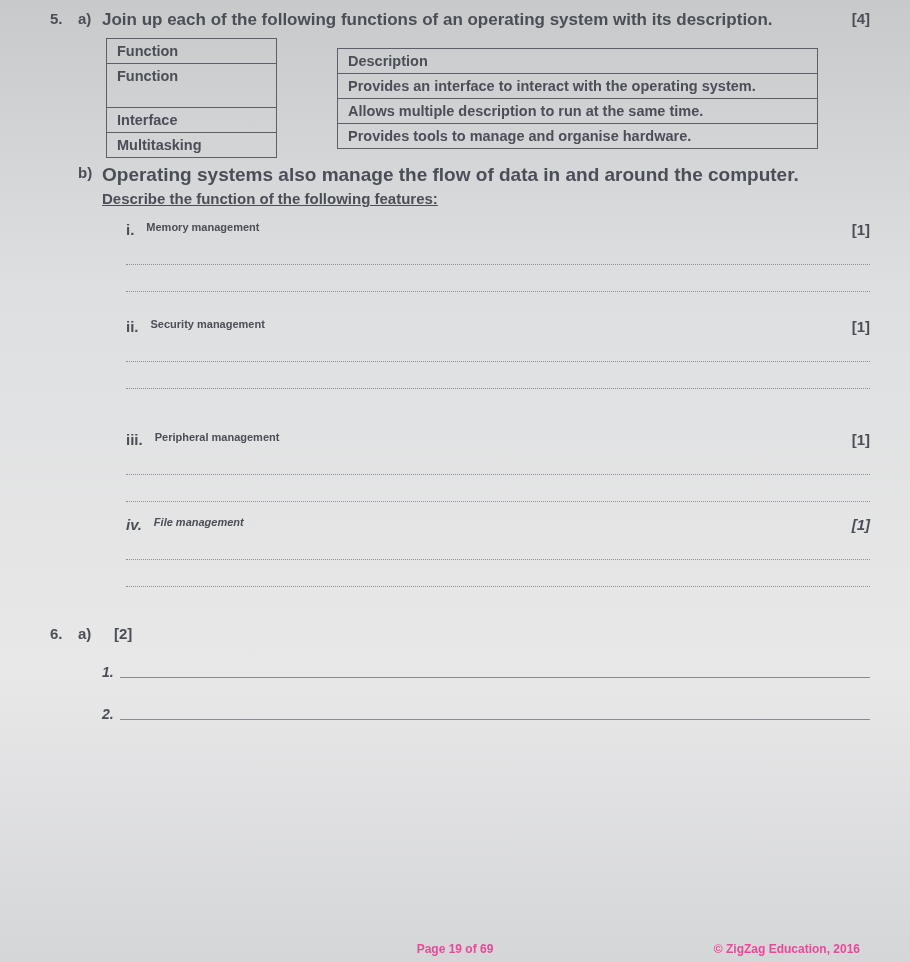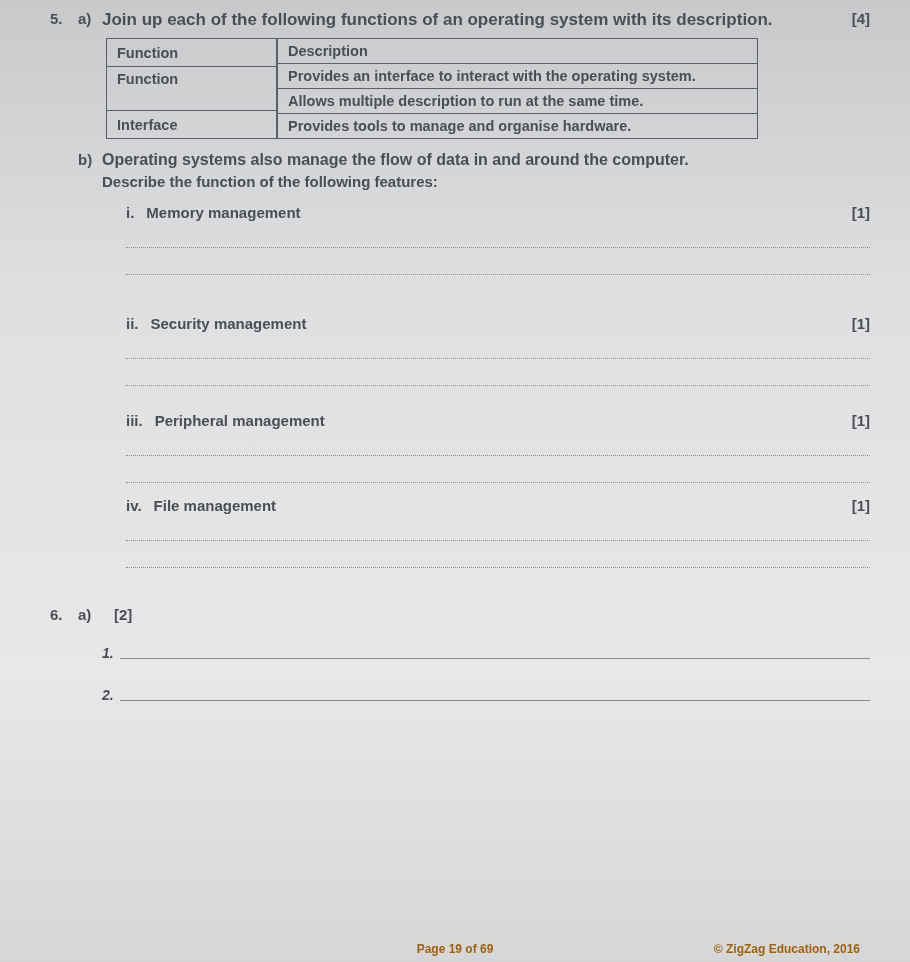--- a/index.html
+++ b/index.html
@@ -12,33 +12,33 @@
     color: #4a4e56;
     padding: 10px 40px 10px 50px;
     overflow: hidden;
     position: relative;
   }
   .q-row { display: flex; align-items: flex-start; }
   .q-num { font-weight: bold; width: 28px; font-size: 15px; flex-shrink:0; }
   .q-letter { font-weight: bold; width: 24px; font-size: 15px; flex-shrink:0;}
   .q-text { font-weight: bold; font-size: 17px; flex: 1; }
   .marks-right { font-weight: bold; font-size: 15px; margin-left: 12px; white-space: nowrap;}
-  .tables-wrap { display: flex; margin: 8px 0 12px 56px; }
+  .tables-wrap { display: flex; gap: 60px; margin: 8px 0 6px 56px; align-items: center; }
   .tbl { border-collapse: collapse; }
   .tbl td { border: 1.5px solid #5b5f68; padding: 4px 10px; font-size: 14.5px; font-weight: bold; color:#4a4e56; }
   .tbl .hdr { font-weight: bold; }
   .tbl-func td { width: 170px; }
   .tbl-desc td { width: 480px; }
   .part-b { margin-left: 28px; }
-  .sub-intro { font-weight: bold; font-size: 16px; margin-bottom: 4px;}
-  .sub-intro2 { font-weight: bold; font-size: 15px; margin-left:0; margin-bottom: 14px;}
+  .sub-intro { font-weight: bold; font-size: 19px; margin-bottom: 4px;}
+  .sub-intro2 { font-weight: bold; font-size: 15px; margin-left:0; margin-bottom: 14px; text-decoration: underline;}
   .roman-block { margin-left: 24px; margin-top: 14px;}
   .roman-row { display: flex; align-items: flex-start; }
   .roman { font-weight: bold; font-size: 15px; margin-right: 12px; white-space:nowrap;}
-  .roman-label { font-weight: bold; font-size: 15px; flex:1;}
+  .roman-label { font-weight: bold; font-size: 11px; flex:1;}
   .dotted-line {
     border: none;
     border-bottom: 1.5px dotted #8d8f95;
     height: 0;
     margin: 26px 0 0 0;
   }
   .answer-lines { margin-left: 0; margin-right: 0; }
   .q6 { margin-top: 38px;}
   .num-line {
     display: flex;
@@ -54,21 +54,21 @@
     margin-bottom: 2px;
   }
   .footer {
     position: absolute;
     bottom: 6px;
     left: 0; right: 0;
     display: flex;
     justify-content: space-between;
     padding: 0 50px 0 60px;
     font-size: 12px;
-    color: #a16207;
+    color: #ec4899;
     font-weight: bold;
   }
   .footer .center { position:absolute; left:50%; transform:translateX(-50%);}
   .tall-row td { height: 44px; vertical-align: top;}
 </style>
 </head>
 <body>
 
 <div class="q-row">
   <div class="q-num">5.</div>
@@ -81,20 +81,23 @@
   <table class="tbl tbl-func">
     <tbody>
         <tr>
           <td class="hdr">Function</td>
         </tr>
     <tr class="tall-row">
           <td>Function</td>
         </tr>
     <tr>
           <td>Interface</td>
+        </tr>
+    <tr>
+          <td>Multitasking</td>
         </tr>
   </tbody>
     </table>
   <table class="tbl tbl-desc">
     <tbody>
         <tr>
           <td class="hdr">Description</td>
         </tr>
     <tr>
           <td>Provides an interface to interact with the operating system.</td>
@@ -121,45 +124,45 @@
           <span class="roman">i.</span>
           <span class="roman-label">Memory management</span>
           <span class="marks-right">[1]</span>
         </div>
         <div class="answer-lines">
           <hr class="dotted-line">
           <hr class="dotted-line">
         </div>
       </div>
 
-      <div class="roman-block" style="margin-top:40px;">
+      <div class="roman-block" style="margin-top:26px;">
         <div class="roman-row">
           <span class="roman">ii.</span>
           <span class="roman-label">Security management</span>
           <span class="marks-right">[1]</span>
         </div>
         <div class="answer-lines">
           <hr class="dotted-line">
           <hr class="dotted-line">
         </div>
       </div>
 
-      <div class="roman-block" style="margin-top:26px;">
+      <div class="roman-block" style="margin-top:42px;">
         <div class="roman-row">
           <span class="roman">iii.</span>
           <span class="roman-label">Peripheral management</span>
           <span class="marks-right">[1]</span>
         </div>
         <div class="answer-lines">
           <hr class="dotted-line">
           <hr class="dotted-line">
         </div>
       </div>
 
-      <div class="roman-block" style="">
+      <div class="roman-block" style="font-style:italic;">
         <div class="roman-row">
           <span class="roman">iv.</span>
           <span class="roman-label">File management</span>
           <span class="marks-right">[1]</span>
         </div>
         <div class="answer-lines">
           <hr class="dotted-line">
           <hr class="dotted-line">
         </div>
       </div>

